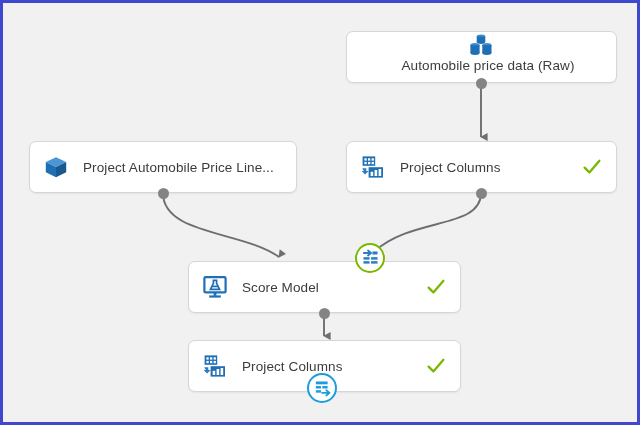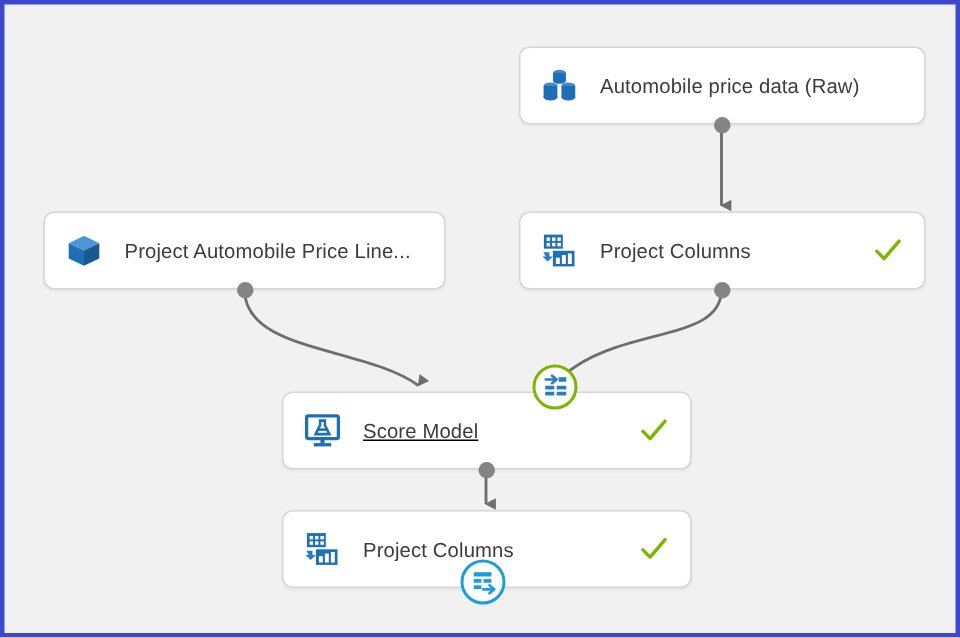--- a/index.html
+++ b/index.html
@@ -94,21 +94,21 @@
     </defs>
     <g id="edge-paths" fill="none" stroke="#6e6e6e" stroke-width="1.9">
         <path d="M 478 80 L 478 134" marker-end="url(#arrowhead)"></path>
         <path d="M 160 190 C 160 232 240 228 276 254" marker-end="url(#arrowhead)"></path>
         <path d="M 478 190 C 478 226 410 214 372 248" marker-end="url(#arrowhead)"></path>
         <path d="M 321 310 L 321 333" marker-end="url(#arrowhead)"></path>
       </g>
   </svg>
 
   <div id="nodes-layer">
-      <div class="node" style="left: 343px; top: 28px; width: 271px; height: 52px;">
+      <div class="node" style="left: 343px; top: 28px; width: 271px; height: 52px; flex-direction: column;">
         <span class="node-icon"><svg viewBox="0 0 26 26" xmlns="http://www.w3.org/2000/svg">
             <g fill="#1f6fb5">
               <ellipse cx="13" cy="4.6" rx="4.3" ry="2.1" fill="#3e8dd0"></ellipse>
               <rect x="8.7" y="4.6" width="8.6" height="5.2"></rect>
               <ellipse cx="13" cy="9.8" rx="4.3" ry="2.1"></ellipse>
               <ellipse cx="7.0" cy="13.2" rx="4.6" ry="2.2" fill="#3e8dd0"></ellipse>
               <rect x="2.4" y="13.2" width="9.2" height="7.6"></rect>
               <ellipse cx="7.0" cy="20.8" rx="4.6" ry="2.2"></ellipse>
               <ellipse cx="18.9" cy="13.2" rx="4.6" ry="2.2" fill="#3e8dd0"></ellipse>
               <rect x="14.3" y="13.2" width="9.2" height="7.6"></rect>
@@ -138,21 +138,21 @@
           </svg></span>
       </div>
       <div class="node" style="left: 26px; top: 138px; width: 268px; height: 52px;">
         <span class="node-icon"><svg viewBox="0 0 26 26" xmlns="http://www.w3.org/2000/svg">
             <path d="M13 3.2 L23.2 8.1 L13 13.0 L2.8 8.1 Z" fill="#4a96d6"></path>
             <path d="M2.8 8.1 L13 13.0 L13 23.2 L2.8 18.3 Z" fill="#1f6fb5"></path>
             <path d="M23.2 8.1 L13 13.0 L13 23.2 L23.2 18.3 Z" fill="#18598f"></path>
           </svg></span>
         <span class="node-label">Project Automobile Price Line...</span>
       </div>
-      <div class="node" style="left: 185px; top: 258px; width: 273px; height: 52px; text-decoration: underline;">
+      <div class="node" style="left: 185px; top: 258px; width: 273px; height: 52px;">
         <span class="node-icon"><svg viewBox="0 0 26 26" xmlns="http://www.w3.org/2000/svg">
             <rect x="2.4" y="3.2" width="21.2" height="15.2" rx="1.2" fill="none" stroke="#1f6fb5" stroke-width="2.2"></rect>
             <path d="M11.4 6.4 L14.6 6.4 L14.6 9.4 L17.6 15.4 L8.4 15.4 L11.4 9.4 Z" fill="none" stroke="#1f6fb5" stroke-width="1.7"></path>
             <path d="M10.0 12.4 L16.0 12.4" stroke="#1f6fb5" stroke-width="1.7"></path>
             <rect x="11.6" y="18.4" width="2.8" height="3.4" fill="#1f6fb5"></rect>
             <rect x="7.2" y="21.4" width="11.6" height="2.2" fill="#1f6fb5"></rect>
           </svg></span>
         <span class="node-label">Score Model</span>
         <span class="node-check"><svg viewBox="0 0 20 20" xmlns="http://www.w3.org/2000/svg">
             <path d="M2.6 10.6 L7.4 15.4 L17.4 3.8" fill="none" stroke="#7ab800" stroke-width="2.3" stroke-linecap="round" stroke-linejoin="round"></path>

